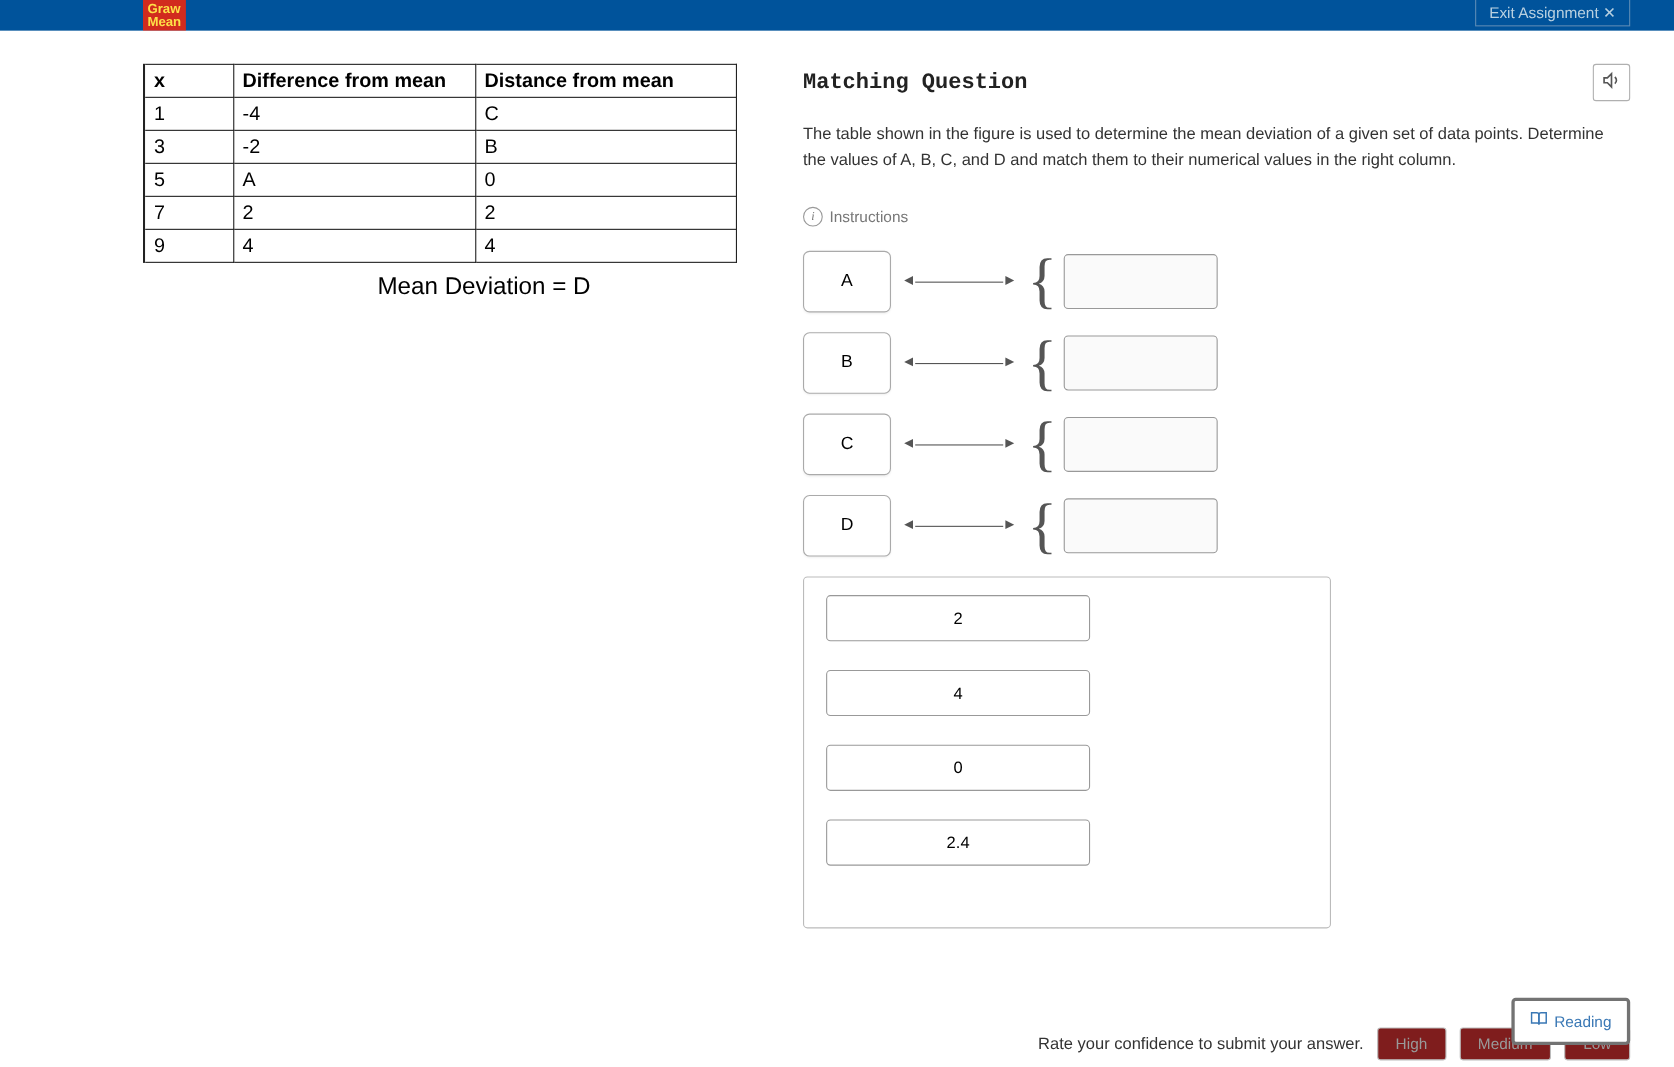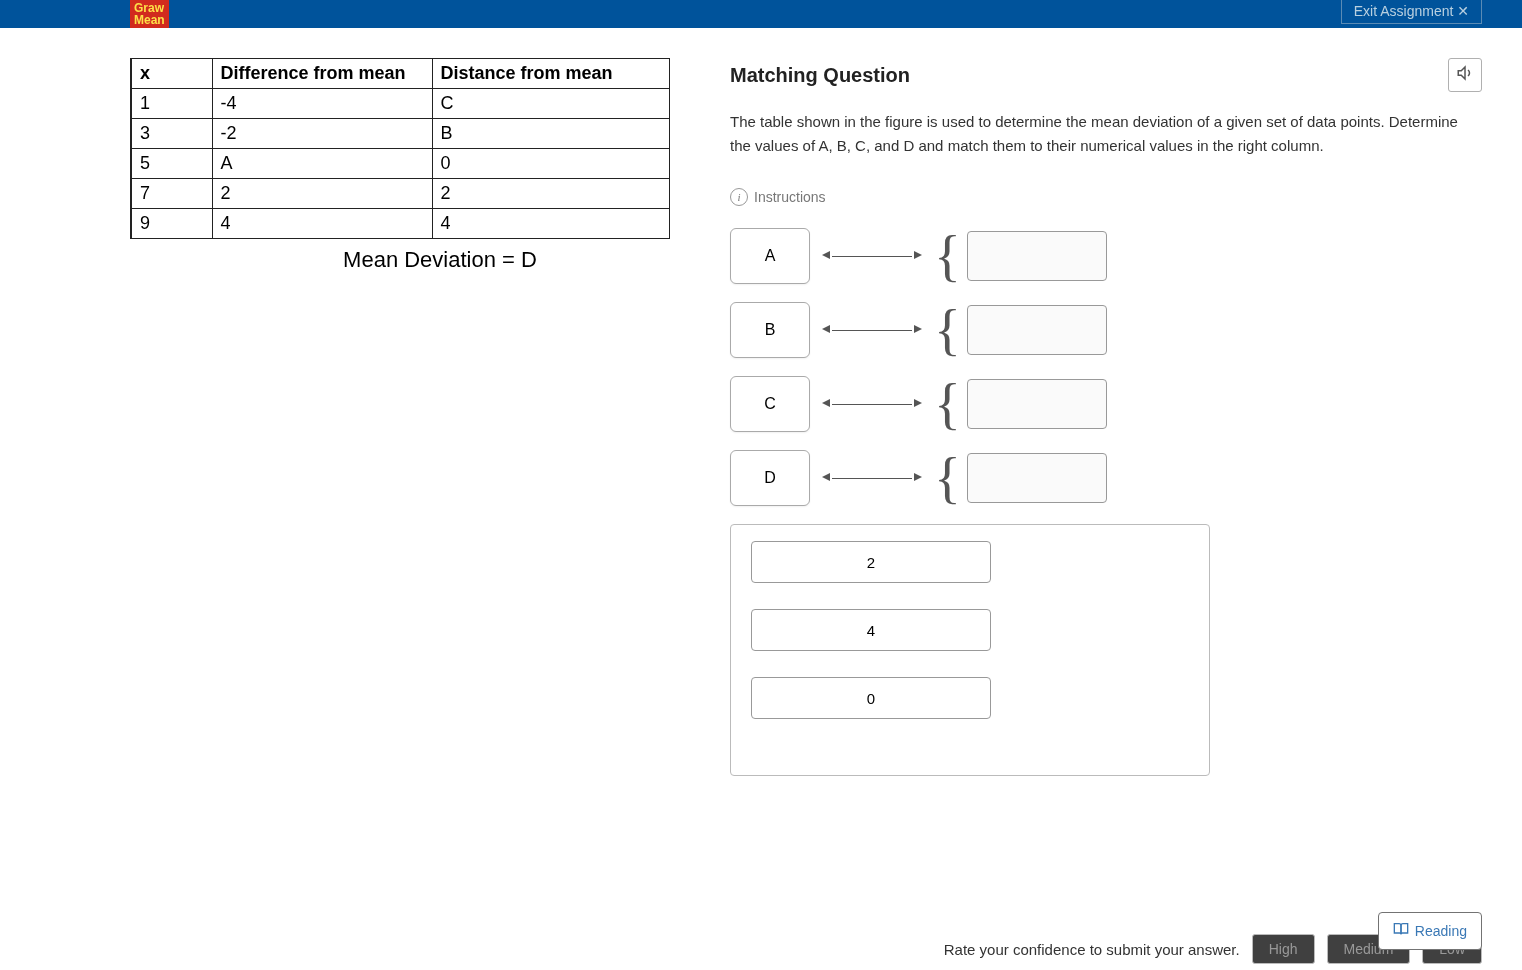--- a/index.html
+++ b/index.html
@@ -70,20 +70,21 @@
   text-align: center;
   font-size: 22px;
   margin-top: 8px;
   padding-left: 80px;
 }
 .q-header {
   display: flex;
   justify-content: space-between;
   align-items: center;
   margin-bottom: 18px;
+  font-family: Liberation Mono, monospace;
 }
 .q-title { font-size: 20px; font-weight: bold; color: #222; }
 .audio-btn {
   width: 34px; height: 34px;
   border: 1px solid #b0b0b0;
   background: #fff;
   display: flex;
   align-items: center;
   justify-content: center;
   cursor: pointer;
@@ -197,32 +198,32 @@
   bottom: 6px;
   display: flex;
   align-items: center;
   gap: 12px;
   font-size: 15px;
   color: #333;
   justify-content: flex-end;
 }
 .conf-btn {
   border: 1px solid #bbb;
-  background: #404040;
+  background: #7f1d1d;
   color: #999;
   padding: 6px 16px;
   font-size: 14px;
   border-radius: 3px;
   cursor: pointer;
 }
 .reading-btn {
   position: absolute;
   right: 40px;
   bottom: 20px;
-  border: 1px solid #737373;
+  border: 3px solid #737373;
   background: #fff;
   color: #3a78b5;
   padding: 8px 14px;
   font-size: 14px;
   border-radius: 4px;
   cursor: pointer;
   display: flex;
   align-items: center;
   gap: 6px;
 }
@@ -340,20 +341,21 @@
             <div class="ar"></div>
           </div>
         <div class="brace">{</div>
         <div class="drop-slot"></div>
       </div>
 
       <div class="options-box">
         <div class="option-item">2</div>
         <div class="option-item">4</div>
         <div class="option-item">0</div>
+        <div class="option-item">2.4</div>
       </div>
     </div>
   </div>
 
   <div class="bottom-bar">
     <span>Rate your confidence to submit your answer.</span>
     <button class="conf-btn">High</button>
     <button class="conf-btn">Medium</button>
     <button class="conf-btn">Low</button>
   </div>

